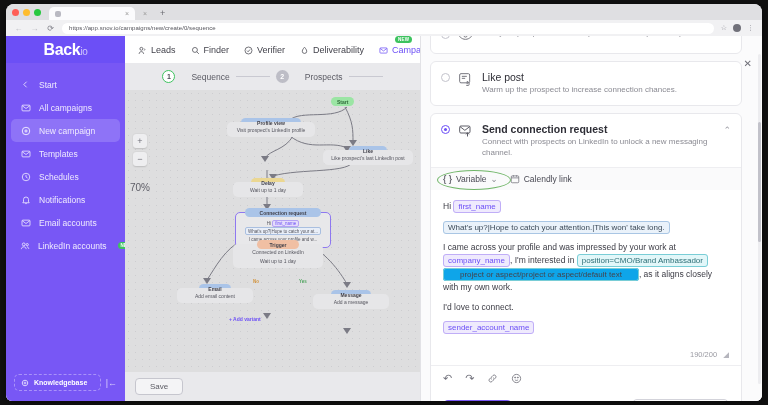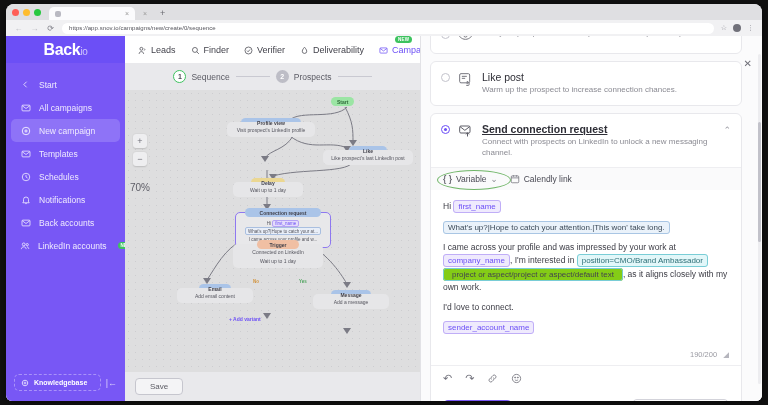--- a/index.html
+++ b/index.html
@@ -77,21 +77,21 @@
     flex:1; height:17px; border:1px dashed #a992f9; border-radius:5px; display:flex; align-items:center;
     gap:5px; padding:0 6px; color:#fff; font-size:7px; font-weight:bold;
   }
   .collapse-btn { color:#d9cefc; font-size:9px; }
 
   
   .stepper {
     position:absolute; left:119px; top:27px; width:295px; height:27px; background:#e9e9ec;
     display:flex; align-items:center; justify-content:center; gap:6px;
   }
-  .step { display:flex; align-items:center; gap:5px; }
+  .step { display:flex; align-items:center; gap:16px; }
   .step-circle {
     width:13px; height:13px; border-radius:50%; display:flex; align-items:center; justify-content:center;
     font-size:7px; font-weight:bold;
   }
   .step-circle.done { border:1.3px solid #3dc35f; color:#4b4b54; background:#fff; }
   .step-circle.idle { background:#bdbdc6; color:#fff; }
   .step-label { font-size:8.5px; color:#5b5b64; }
   .step-line { width:34px; height:1px; background:#c9c9d1; }
 
   
@@ -139,21 +139,21 @@
   .acc {
     margin:0 9px 7px; background:#fff; border:1px solid #e8e8ec; border-radius:6px;
   }
   .acc-head { display:flex; align-items:flex-start; gap:8px; padding:9px 10px; }
   .radio { width:9px; height:9px; border-radius:50%; border:1px solid #c3c3cc; background:#fff; flex:none; margin-top:2px; }
   .radio.on { border:1px solid #6c4ff6; position:relative; }
   .radio.on:after { content:""; position:absolute; inset:2px; border-radius:50%; background:#6c4ff6; }
   .acc-ico { width:16px; flex:none; color:#6f6f78; margin-top:1px; }
   .acc-txt { flex:1; }
   .acc-title { font-size:10.5px; color:#2e2e36; }
-  .acc-title.b { font-weight:bold;text-decoration:underline; }
+  .acc-title.b { font-weight:bold; }
   .acc-sub { font-size:8px; color:#8b8b93; margin-top:2px; line-height:1.35; }
   .chev { color:#9a9aa2; font-size:9px; margin-top:2px; }
 
   .toolbar-vars {
     display:flex; align-items:center; gap:12px; padding:6px 12px;
     border-top:1px solid #eeeef1; background:#fafafb; position:relative;
   }
   .vchip { display:flex; align-items:center; gap:4px; font-size:8.5px; color:#4a4a54; }
   .ellipse {
     position:absolute; left:6px; top:2px; width:74px; height:20px;
@@ -167,22 +167,22 @@
   }
   .spin {
     background:#eaf2fa; border:1px solid #a9c6e4; border-radius:3px; color:#3c4a58;
     padding:1px 4px; font-size:8px;
   }
   .cyan {
     background:#e2f7f9; border:1px solid #79cdd6; border-radius:3px; color:#2d6e76;
     padding:1px 4px; font-size:8px;
   }
   .cyan2 {
-    background:#84cc16; border:1px solid #79cdd6; border-radius:3px; color:#44444e;
-    padding:1px 8px; font-size:8px;
+    background:#0ea5e9; border:1px solid #79cdd6; border-radius:3px; color:#44444e;
+    padding:1px 16px; font-size:8px;
   }
   .counter { text-align:right; font-size:7.5px; color:#9a9aa2; padding:4px 12px 6px; }
   .fmtbar { display:flex; align-items:center; gap:13px; padding:6px 12px; border-top:1px solid #eeeef1; color:#72727c; }
   .btnrow { display:flex; align-items:center; justify-content:space-between; padding:8px 12px 11px; }
   .btn-primary { background:#7857f5; color:#fff; font-size:9px; border-radius:5px; padding:6px 24px; }
   .btn-ghost { border:1px solid #d3d3da; color:#4d4d57; font-size:9px; border-radius:5px; padding:6px 12px; background:#fff; }
   .scroll-track { position:absolute; right:1px; top:18px; width:3px; height:330px; background:#ededf0; border-radius:2px; }
   .scroll-thumb { position:absolute; right:1px; top:86px; width:3px; height:120px; background:#c2c2ca; border-radius:2px; }
 </style>
 </head>
@@ -326,21 +326,21 @@
         </span>
         <span>Notifications</span>
       </div>
       <div class="side-item">
         <span class="sico">
           <svg width="10" height="10" viewBox="0 0 16 16" fill="none" stroke="#efeafe" stroke-width="1.3">
                 <rect x="1.6" y="3.4" width="12.8" height="9.2" rx="1.4"></rect>
                 <path d="M1.9 4.3L8 8.8l6.1-4.5"></path>
               </svg>
         </span>
-        <span>Back accounts</span>
+        <span>Email accounts</span>
       </div>
       <div class="side-item">
         <span class="sico">
           <svg width="10" height="10" viewBox="0 0 16 16" fill="none" stroke="#efeafe" stroke-width="1.3">
                 <circle cx="6" cy="5.4" r="2.3"></circle>
                 <path d="M2.2 13c0-2.2 1.7-3.7 3.8-3.7S9.8 10.8 9.8 13"></path>
                 <circle cx="11.6" cy="5.8" r="1.8"></circle>
                 <path d="M11 9.5c1.8 0 3 1.3 3 3.1"></path>
               </svg>
         </span>

